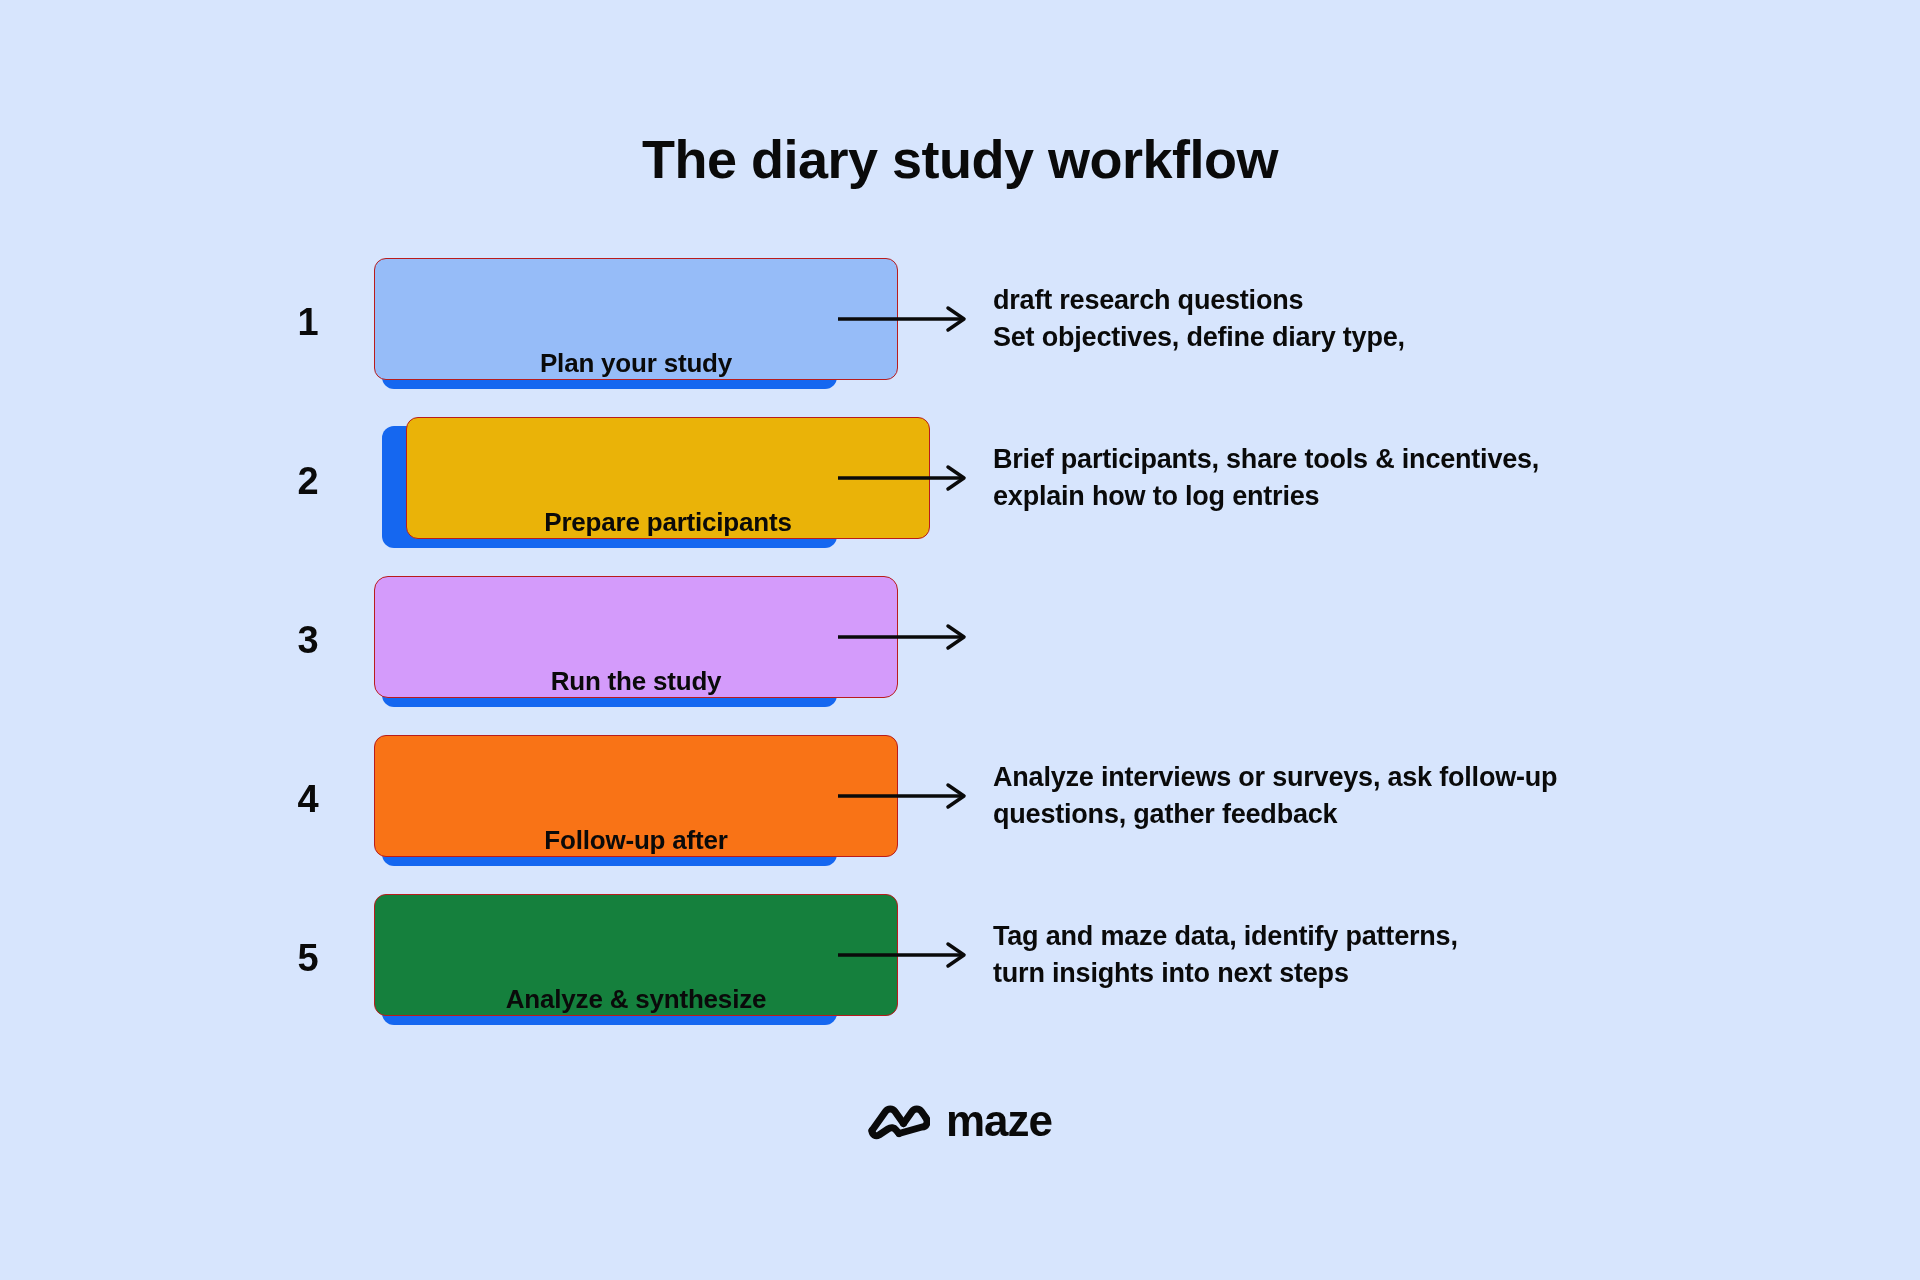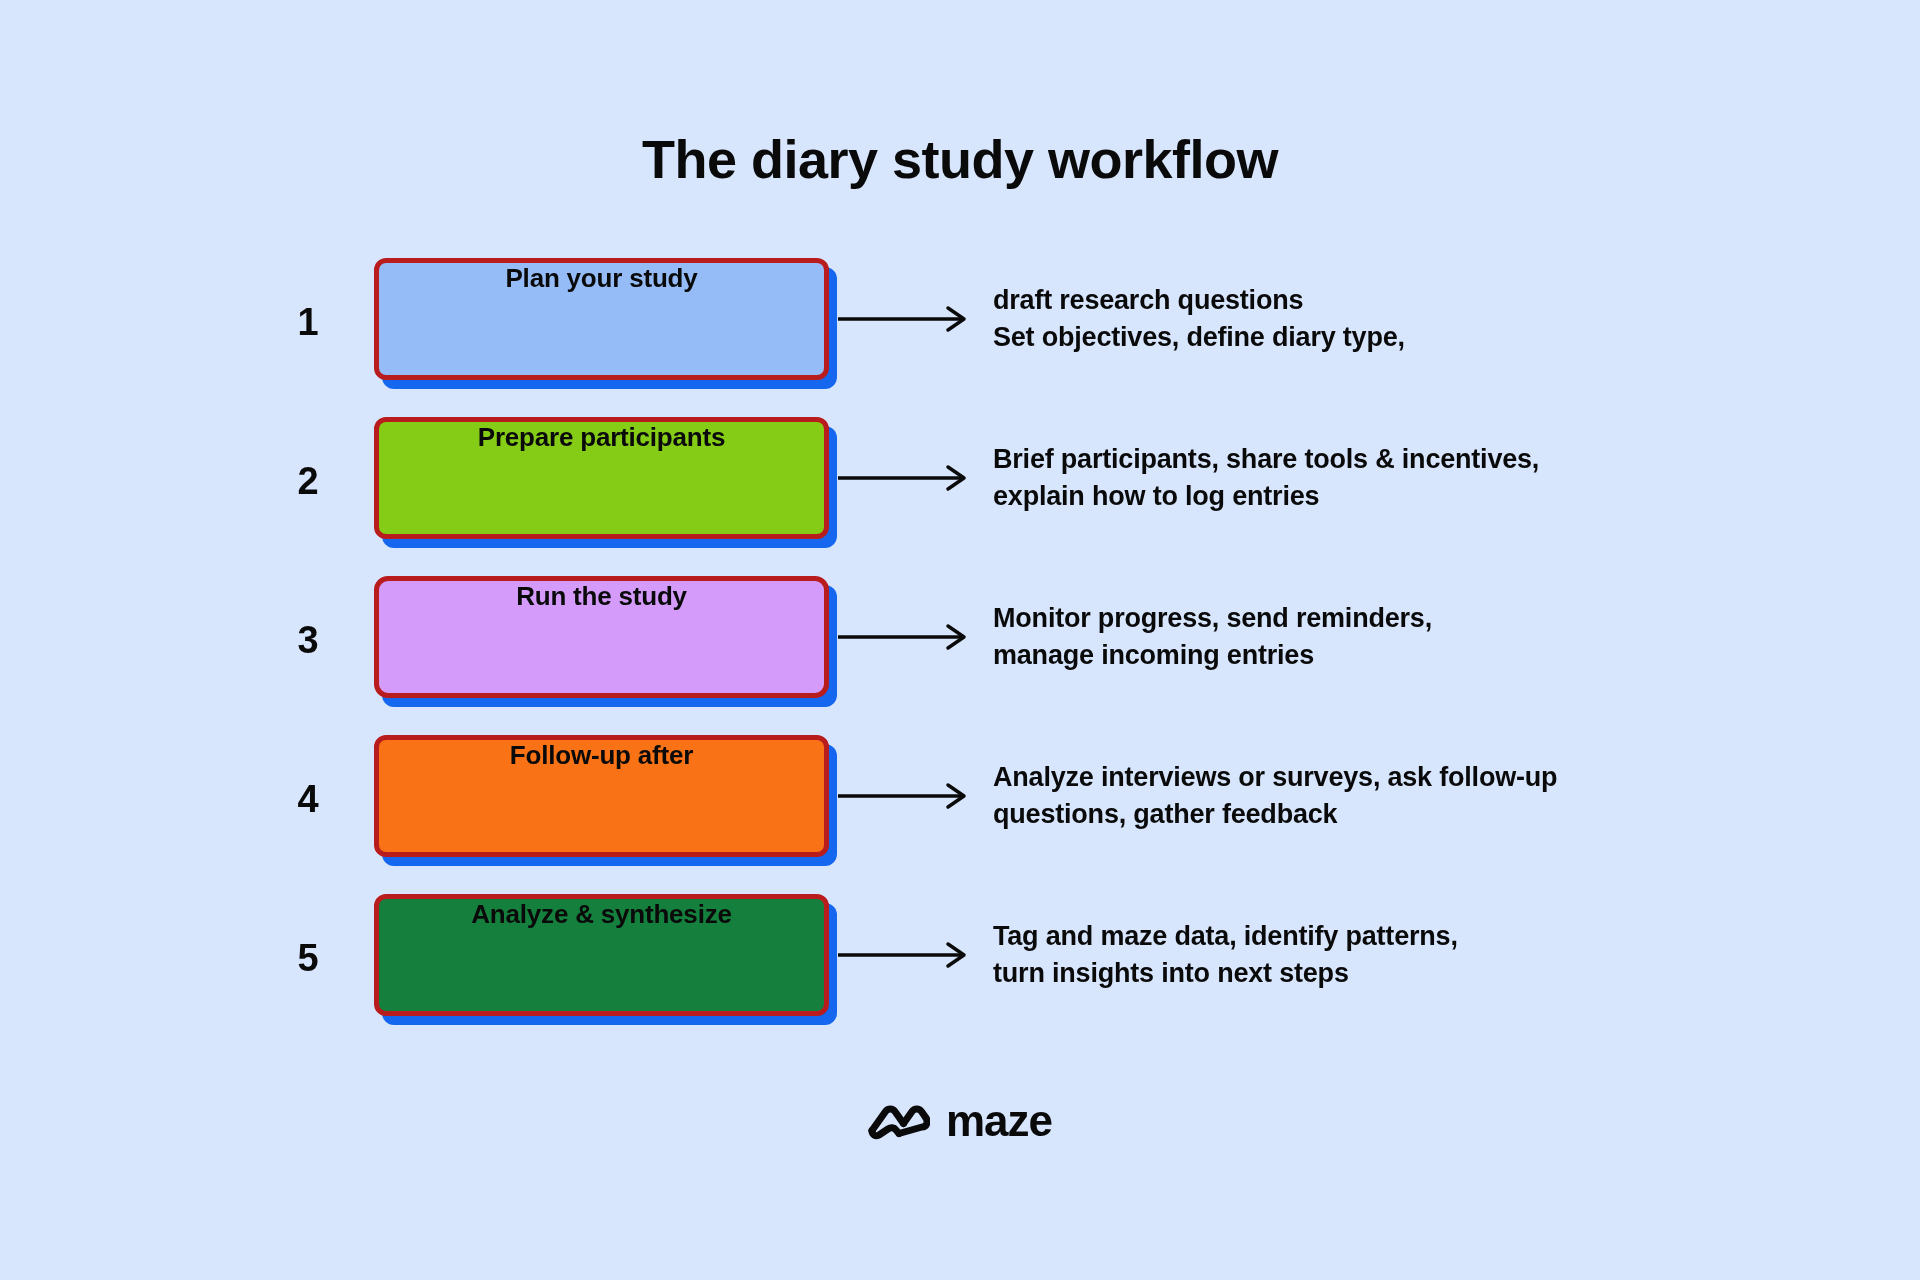--- a/index.html
+++ b/index.html
@@ -77,27 +77,27 @@
     top: 9px;
     width: 455px;
     height: 122px;
     background: #1567f0;
     border-radius: 12px;
   }
   .box {
     position: absolute;
     left: 0;
     top: 0;
-    width: 455px;
-    height: 122px;
-    border: 5px solid #b91c1c;
+    width: 524px;
+    height: 122px;
+    border: 1px solid #b91c1c;
     border-radius: 12px;
     box-sizing: border-box;
     display: flex;
-    align-items: flex-start;
+    align-items: flex-end;
     justify-content: center;
   }
   .box-label {
     font-size: 26px;
     font-weight: 700;
     color: #0a0a0a;
     letter-spacing: -0.2px;
     text-align: center;
   }
 
@@ -170,21 +170,21 @@
           </svg></span>
         <div class="desc">
           <span class="desc-line">draft research questions</span>
           <span class="desc-line">Set objectives, define diary type,</span>
         </div>
       </div>
       <div class="row">
         <div class="step-number">2</div>
         <div class="box-wrap">
           <div class="box-shadow" style="background: rgb(21, 103, 240);"></div>
-          <div class="box" style="background: #84cc16;">
+          <div class="box" style="background: #eab308; margin-left: 32px;">
             <span class="box-label">Prepare participants</span>
           </div>
         </div>
         <span class="arrow"><svg width="136" height="32" viewBox="0 0 136 32" fill="none" xmlns="http://www.w3.org/2000/svg">
             <path d="M0 16 H124" stroke="#0a0a0a" stroke-width="3.5"></path>
             <path d="M110 5 L126 16 L110 27" stroke="#0a0a0a" stroke-width="3.5" fill="none" stroke-linecap="round" stroke-linejoin="round"></path>
           </svg></span>
         <div class="desc">
           <span class="desc-line">Brief participants, share tools &amp; incentives,</span>
           <span class="desc-line">explain how to log entries</span>
@@ -195,24 +195,20 @@
         <div class="box-wrap">
           <div class="box-shadow" style="background: rgb(21, 103, 240);"></div>
           <div class="box" style="background: rgb(212, 155, 251); border-radius: 14px;">
             <span class="box-label">Run the study</span>
           </div>
         </div>
         <span class="arrow"><svg width="136" height="32" viewBox="0 0 136 32" fill="none" xmlns="http://www.w3.org/2000/svg">
             <path d="M0 16 H124" stroke="#0a0a0a" stroke-width="3.5"></path>
             <path d="M110 5 L126 16 L110 27" stroke="#0a0a0a" stroke-width="3.5" fill="none" stroke-linecap="round" stroke-linejoin="round"></path>
           </svg></span>
-        <div class="desc">
-          <span class="desc-line">Monitor progress, send reminders,</span>
-          <span class="desc-line">manage incoming entries</span>
-        </div>
       </div>
       <div class="row">
         <div class="step-number">4</div>
         <div class="box-wrap">
           <div class="box-shadow" style="background: rgb(21, 103, 240);"></div>
           <div class="box" style="background: #f97316;">
             <span class="box-label">Follow-up after</span>
           </div>
         </div>
         <span class="arrow"><svg width="136" height="32" viewBox="0 0 136 32" fill="none" xmlns="http://www.w3.org/2000/svg">

